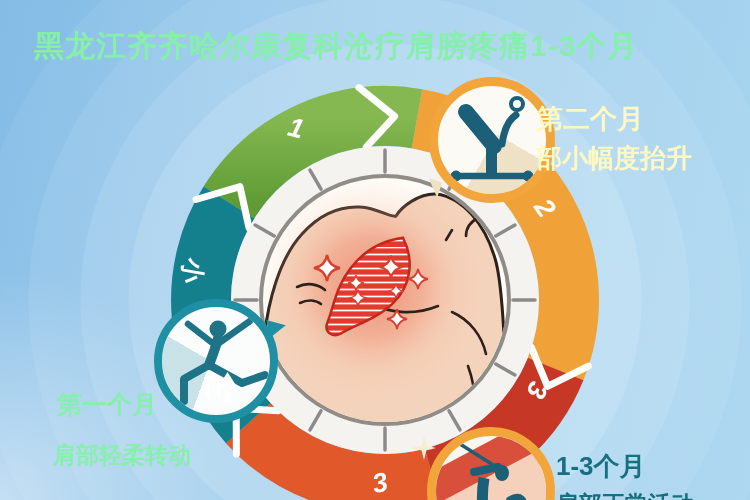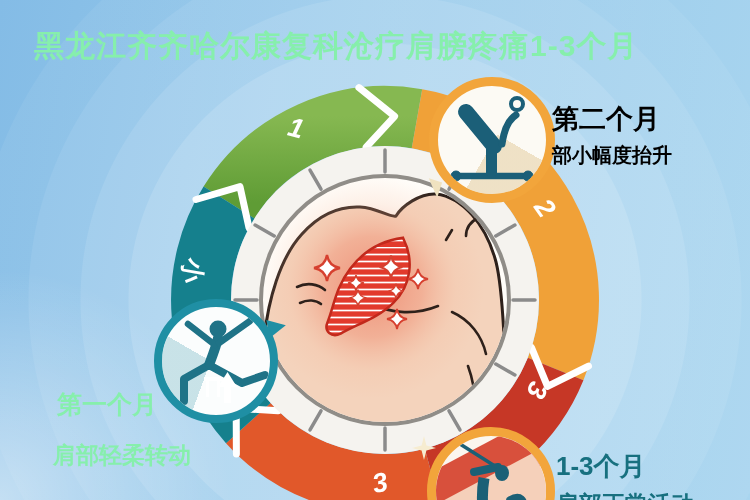--- a/index.html
+++ b/index.html
@@ -40,23 +40,23 @@
   .band-flesh{left:-26px;top:38px;width:180px;height:54px;background:#f5d0ba;transform:rotate(-28deg);}
   .bubble svg{position:absolute;}
   .tail{position:absolute;width:0;height:0;z-index:4;}
   .tail-m2{left:426px;top:180px;border-top:16px solid #f0e2c0;border-left:14px solid transparent;transform:rotate(18deg);}
   .tail-m1{left:268px;top:318px;border-left:18px solid #1f8fa4;border-top:9px solid transparent;border-bottom:9px solid transparent;transform:rotate(-12deg);}
   .sparkle{position:absolute;left:412px;top:436px;width:24px;height:24px;background:#f6ecd0;z-index:6;
     clip-path:polygon(50% 0,60% 40%,100% 50%,60% 60%,50% 100%,40% 60%,0 50%,40% 40%);}
   .co{position:absolute;z-index:8;font-weight:bold;}
   .co-title{line-height:1.15;}
   .co-sub{line-height:1.15;}
-  .co2{left:552px;top:104px;color:#000000;}
+  .co2{left:536px;top:104px;color:#fef9c3;}
   .co2 .co-title{font-size:27px;}
-  .co2 .co-sub{font-size:20px;margin-top:9px;}
+  .co2 .co-sub{font-size:26px;margin-top:9px;}
   .co1{left:57px;top:390px;color:#86efac;}
   .co1 .co-title{font-size:25px;}
   .co1 .co-sub{font-size:23px;margin-top:23px;margin-left:-4px;}
   .co13{left:556px;top:452px;color:#17707f;}
   .co13 .co-title{font-size:26px;}
   .co13 .co-sub{font-size:23px;margin-top:9px;}
 </style>
 </head>
 <body>
 

